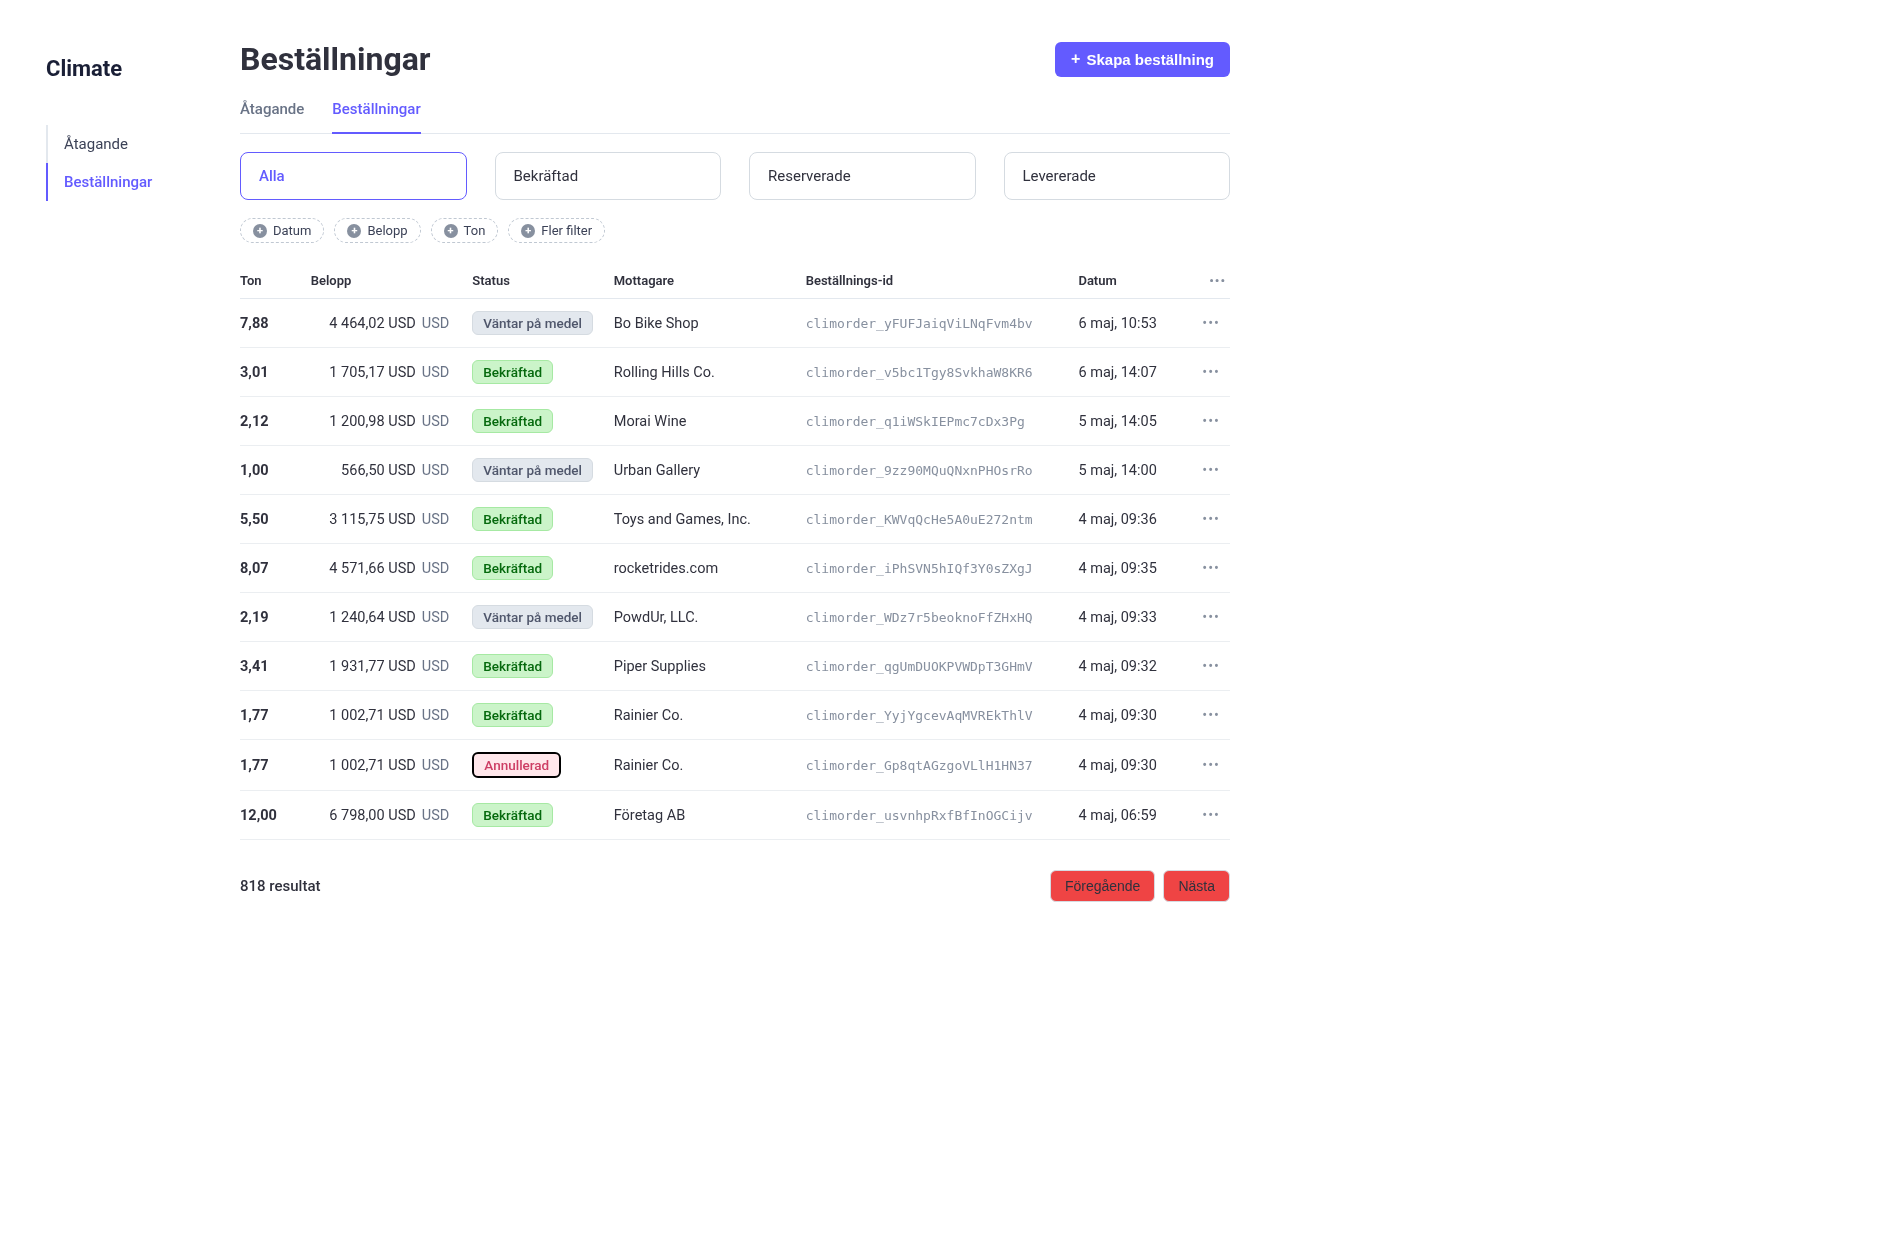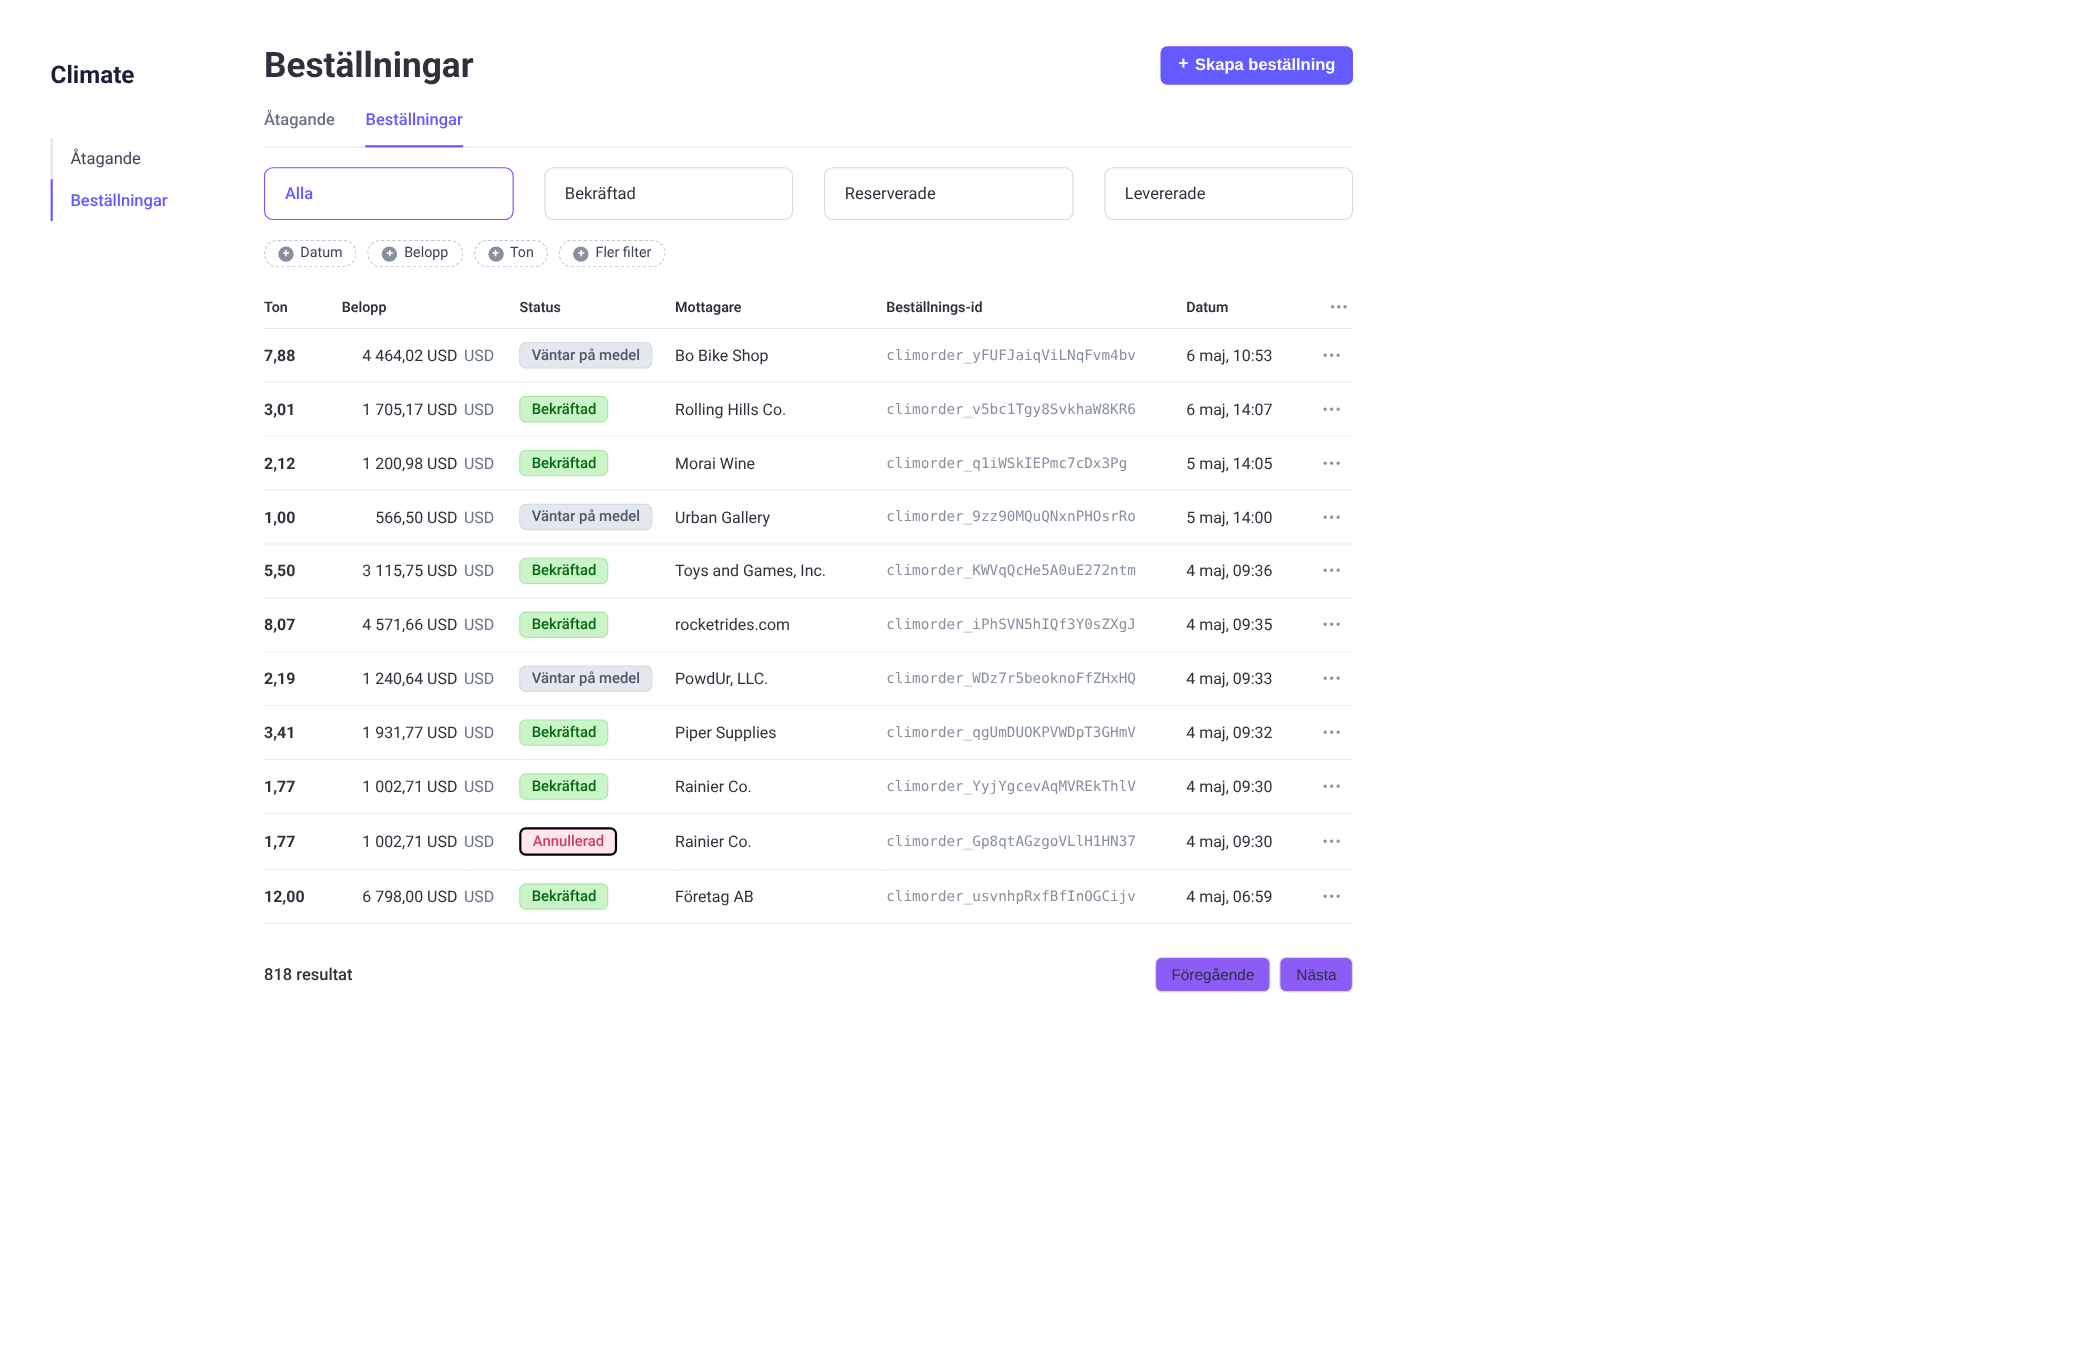--- a/index.html
+++ b/index.html
@@ -170,21 +170,21 @@
   .badge.cancelled { background:#ffe7eb; color:#cd3d64; border:2px solid #000000;}
   .footer {
     display:flex;
     justify-content: space-between;
     align-items: center;
     margin-top: 30px;
   }
   .result-count { font-size: 15px; color:#30313d; font-weight:500;}
   .pager { display:flex; gap:8px;}
   .pager button {
-    background:#8b5cf6;
+    background:#ef4444;
     border:1px solid #d5dbe1;
     border-radius:6px;
     padding:7px 14px;
     font-size:14px;
     color:#30313d;
     font-weight: 500;
     cursor:pointer;
   }
   .dots { letter-spacing: 1px; }
 </style>

